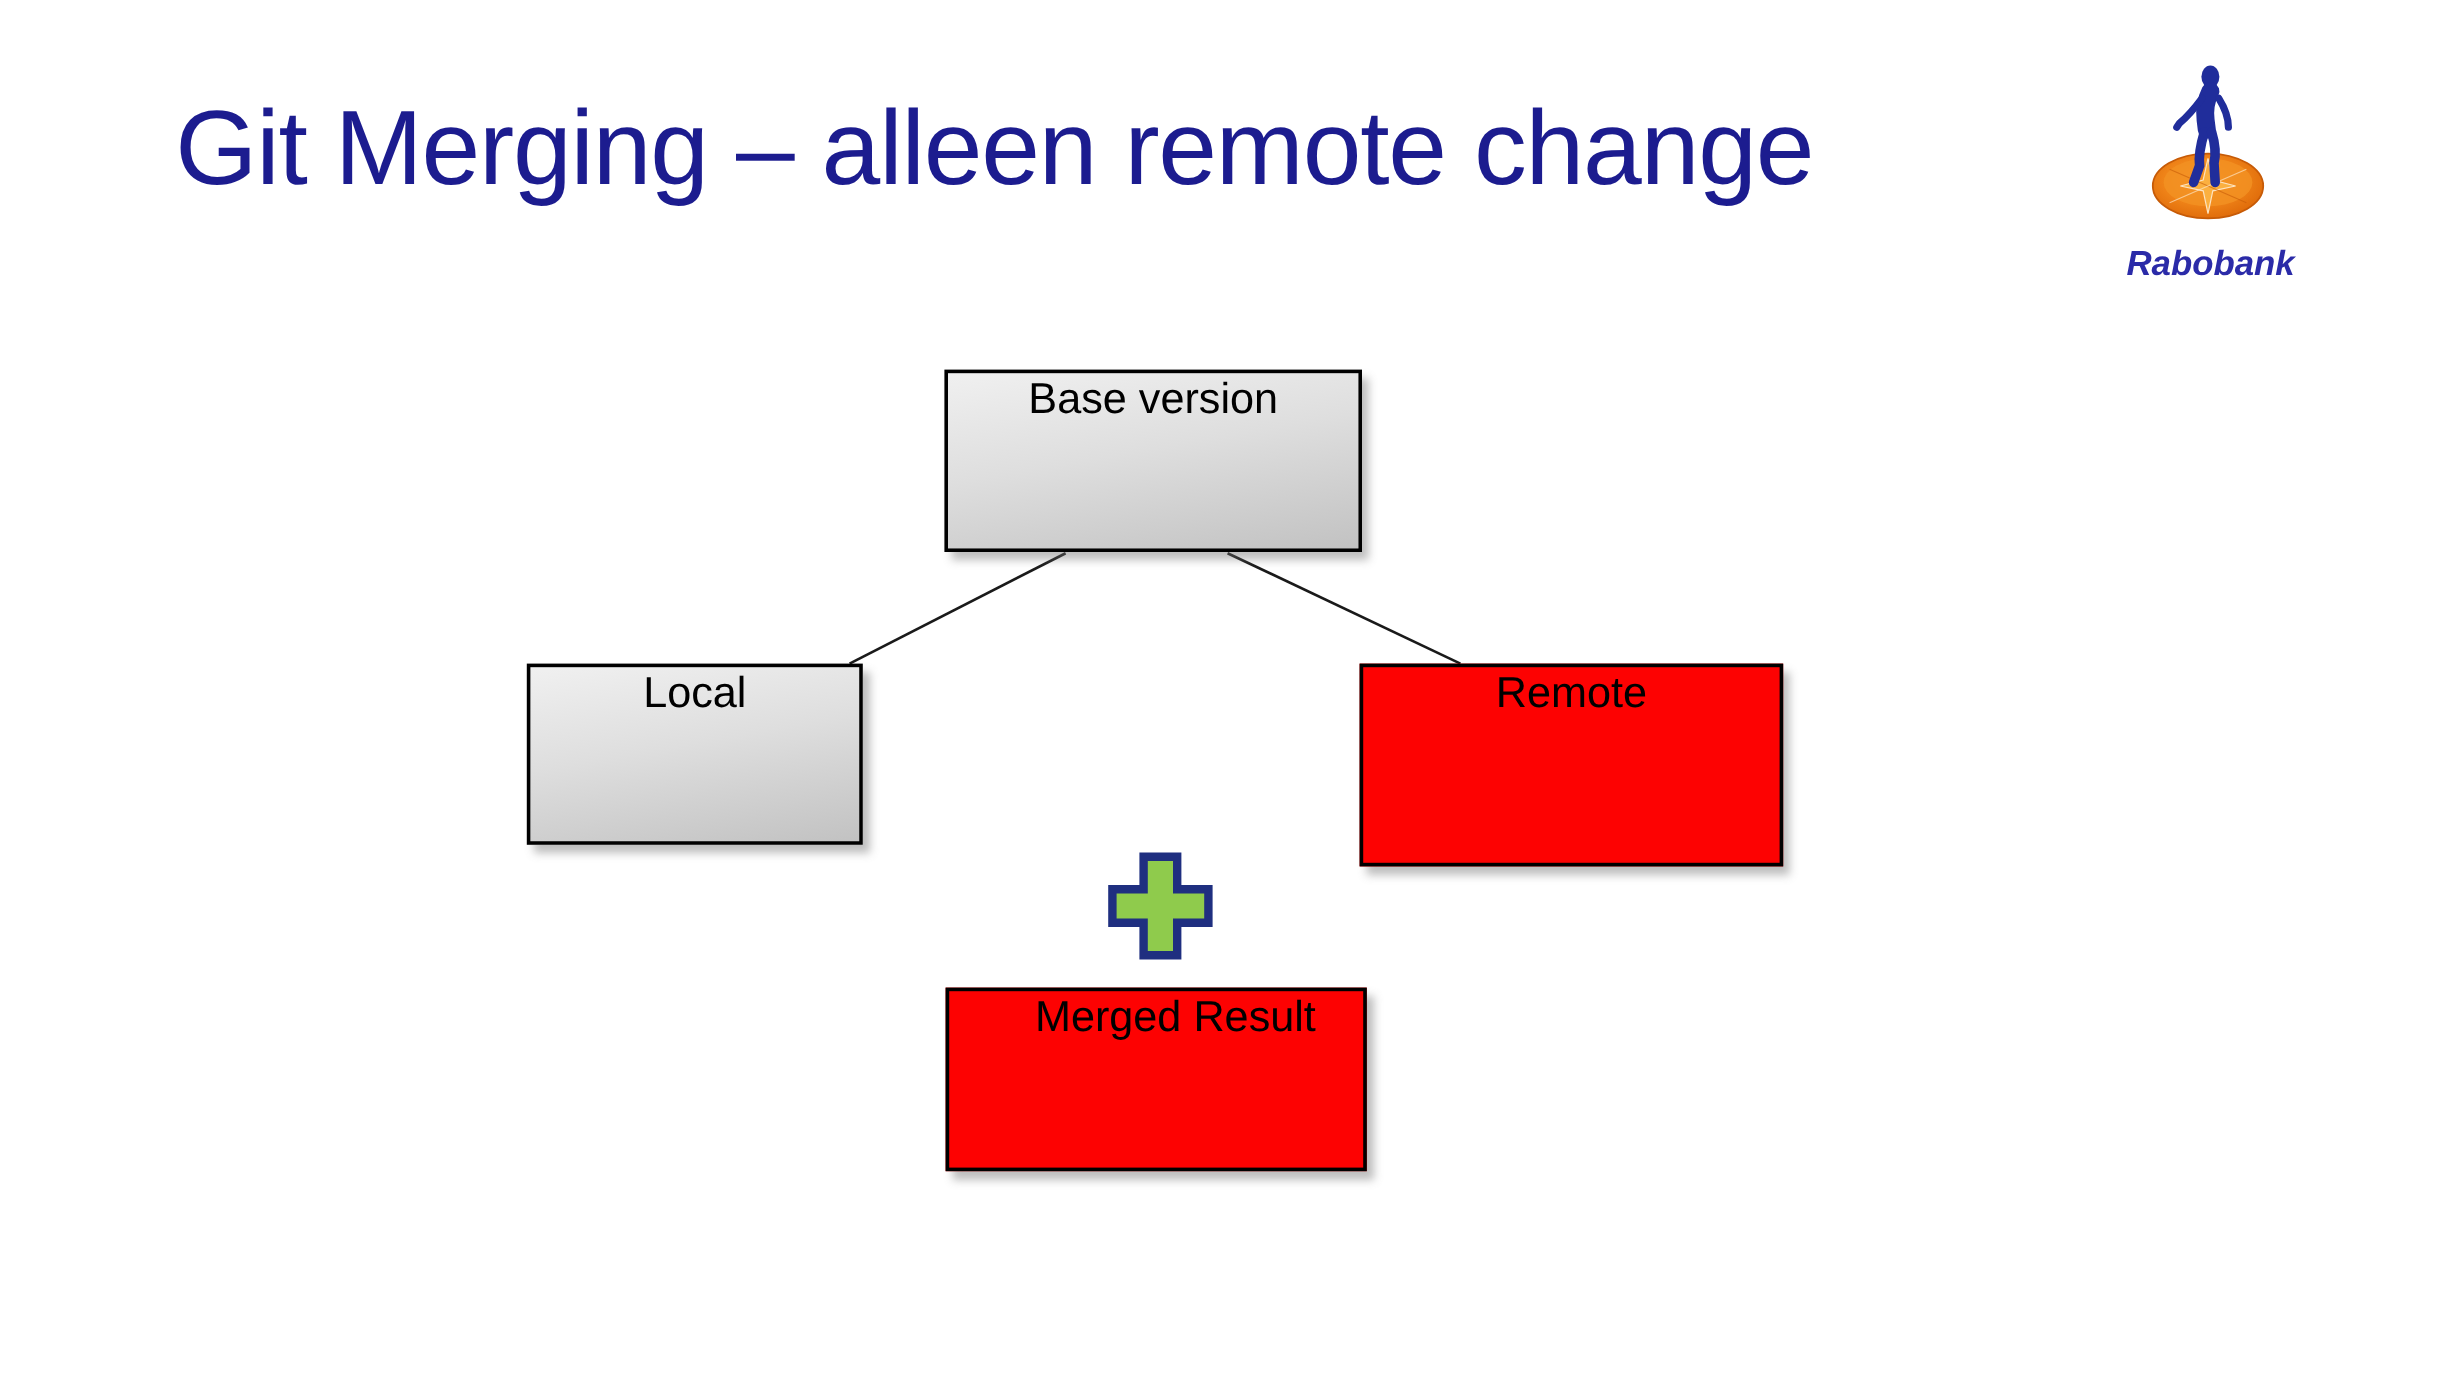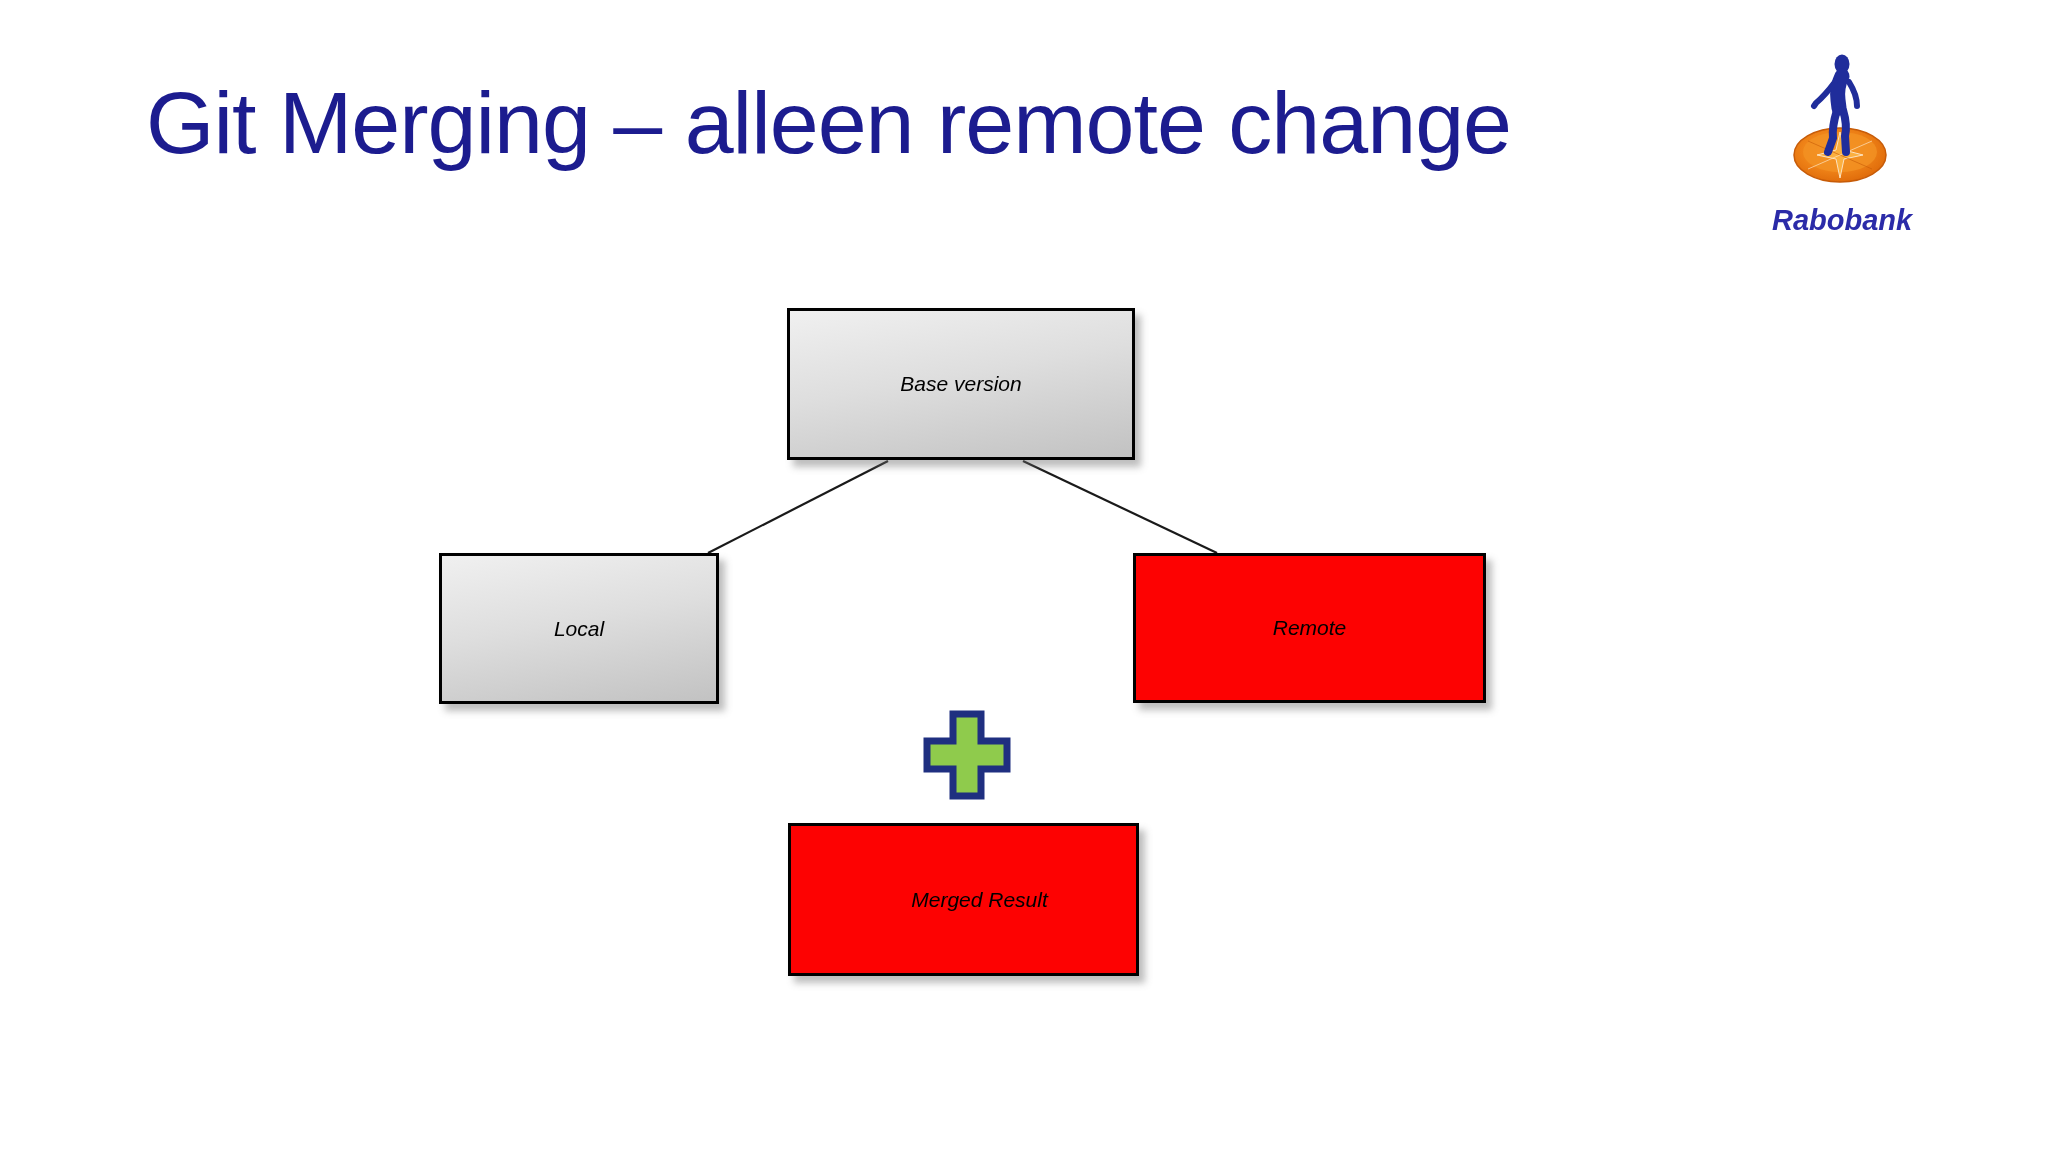--- a/index.html
+++ b/index.html
@@ -43,35 +43,33 @@
     left: 0; top: 0;
     width: 2048px; height: 1152px;
     pointer-events: none;
   }
   .node {
     position: absolute;
     box-sizing: border-box;
     border: 3px solid #000000;
     box-shadow: 6px 7px 7px rgba(110,110,110,0.45);
     display: flex;
-    align-items: center;
     justify-content: center;
-    font-size: 21px;
+    font-size: 36px;
     color: #000000;
-    font-style: italic;
   }
   .node-gray {
     background: linear-gradient(170deg, #F0F0F0 0%, #DEDEDE 45%, #C2C2C2 100%);
   }
   .node-red {
     background: #FD0202;
   }
   .node-base   { left: 787px;  top: 308px; width: 348px; height: 152px; }
   .node-local  { left: 439px;  top: 553px; width: 280px; height: 151px; }
-  .node-remote { left: 1133px; top: 553px; width: 353px; height: 150px; }
+  .node-remote { left: 1133px; top: 553px; width: 353px; height: 169px; }
   .node-merged { left: 788px;  top: 823px; width: 351px; height: 153px; padding-left: 32px; }
   .plus-wrap {
     position: absolute;
     left: 919px;
     top: 708px;
     width: 96px;
     height: 94px;
   }
 </style>
 </head>

